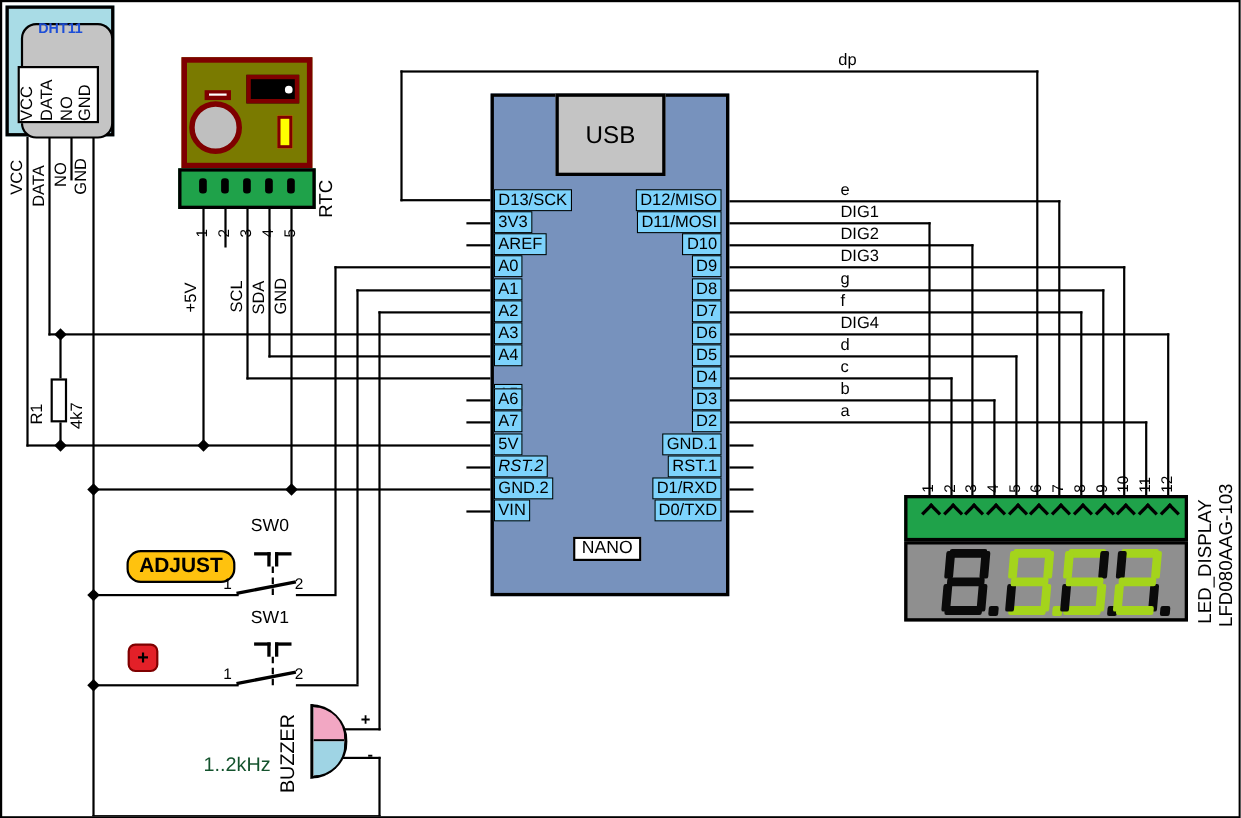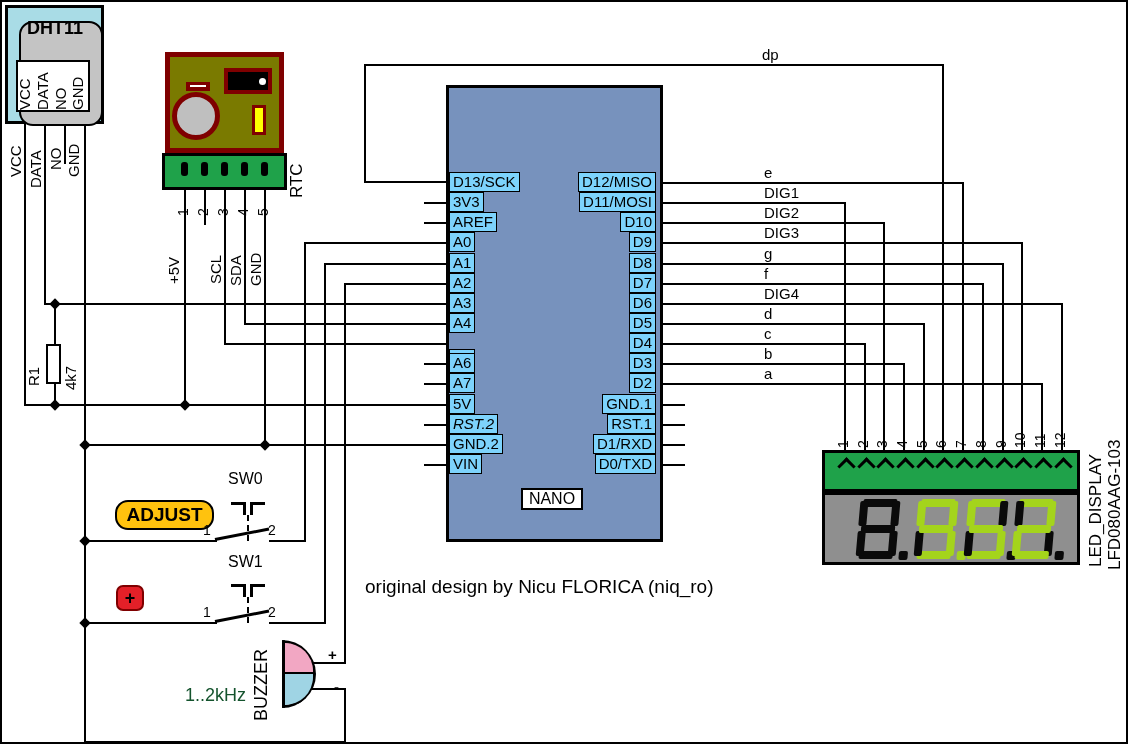--- a/index.html
+++ b/index.html
@@ -5,21 +5,21 @@
   html,body{margin:0;padding:0;background:#fff;font-family:"Liberation Sans",sans-serif;}
   #canvas{position:relative;width:1128px;height:744px;border:2px solid #000;box-sizing:border-box;background:#fff;overflow:hidden;}
   .wire{position:absolute;background:#000;}
   .junction{position:absolute;width:8px;height:8px;background:#000;transform:rotate(45deg);}
   .vt{writing-mode:vertical-rl;transform:rotate(180deg);position:absolute;font-size:15px;color:#000;letter-spacing:0px;line-height:16px;white-space:nowrap;}
   .pinlabel{position:absolute;background:#7dd3fc;border:1px solid #000;font-size:15px;line-height:18px;height:18px;padding:0 3px;white-space:nowrap;color:#000;}
   .wlabel{position:absolute;font-size:15px;color:#000;white-space:nowrap;}
   
   #dht{position:absolute;left:3px;top:3px;width:99px;height:119px;background:#A9DCE6;border:3px solid #000;box-sizing:border-box;}
   #dht-inner{position:absolute;left:11px;top:13px;width:84px;height:105px;background:#C4C4C4;border:2px solid #000;border-radius:14px;box-sizing:border-box;}
-  #dht-title{position:absolute;left:14px;top:16px;width:78px;text-align:center;font-size:18px;font-weight:bold;color:#000000;}
+  #dht-title{position:absolute;left:14px;top:16px;width:78px;text-align:center;font-size:13px;font-weight:bold;color:#1d4ed8;}
   #dht-pinbox{position:absolute;left:14px;top:58px;width:74px;height:52px;background:#fff;border:2px solid #000;box-sizing:border-box;}
   
   #rtc-pcb{position:absolute;left:163px;top:50px;width:119px;height:101px;background:#7A7A00;border:5px solid #7F0000;box-sizing:border-box;}
   #rtc-batt{position:absolute;left:170px;top:90px;width:48px;height:48px;border-radius:50%;background:#BFBFBF;border:5px solid #7F0000;box-sizing:border-box;}
   #rtc-batt-tab{position:absolute;left:184px;top:80px;width:24px;height:9px;background:#7F0000;}
   #rtc-batt-tab .wline{position:absolute;left:4px;top:3px;width:16px;height:2px;background:#fff;}
   #rtc-xtal{position:absolute;left:222px;top:66px;width:48px;height:26px;background:#000;border:4px solid #7F0000;box-sizing:border-box;}
   #rtc-xtal .dot{position:absolute;right:2px;top:6px;width:7px;height:7px;border-radius:50%;background:#fff;}
   #rtc-cap{position:absolute;left:250px;top:103px;width:14px;height:30px;background:#FFFF00;border:3px solid #7F0000;box-sizing:border-box;}
   #rtc-conn{position:absolute;left:160px;top:151px;width:125px;height:37px;background:#1FA24A;border:3px solid #000;box-sizing:border-box;}
@@ -183,20 +183,21 @@
       <div class="vt" style="left: 206px; top: 228px; height: 54px;">SCL</div>
       <div class="vt" style="left: 226px; top: 228px; height: 56px;">SDA</div>
       <div class="vt" style="left: 246px; top: 228px; height: 56px;">GND</div>
     </div>
 
   <div id="r1-body"></div>
   <div class="vt" style="left:24px;top:344px;height:40px;">R1</div>
   <div class="vt" style="left:61px;top:346px;height:42px;">4k7</div>
 
   <div id="nano"></div>
+  <div id="usb">USB</div>
   <div id="nano-pins">
       <div class="pinlabel" style="left: 447px; top: 170px;">D13/SCK</div>
       <div class="pinlabel" style="left: 447px; top: 190px;">3V3</div>
       <div class="pinlabel" style="left: 447px; top: 210px;">AREF</div>
       <div class="pinlabel" style="left: 447px; top: 230px;">A0</div>
       <div class="pinlabel" style="left: 447px; top: 251px;">A1</div>
       <div class="pinlabel" style="left: 447px; top: 271px;">A2</div>
       <div class="pinlabel" style="left: 447px; top: 291px;">A3</div>
       <div class="pinlabel" style="left: 447px; top: 311px;">A4</div>
       <div class="pinlabel" style="left: 447px; top: 331px; margin-top: 16px;">A5</div>
@@ -334,15 +335,14 @@
 
   <div id="buzzer">
     <div class="half-top"></div>
     <div class="half-bot"></div>
   </div>
   <div class="vt" style="left:251px;top:635px;height:84px;font-size:18px;">BUZZER</div>
   <div id="freq">1..2kHz</div>
   <div class="tiny" style="left:326px;top:644px;font-weight:bold;">+</div>
   <div class="tiny" style="left:332px;top:676px;font-weight:bold;">-</div>
 
-  <div id="credit">original design by Nicu FLORICA (niq_ro)</div>
 
 </div>
 
 </body></html>

